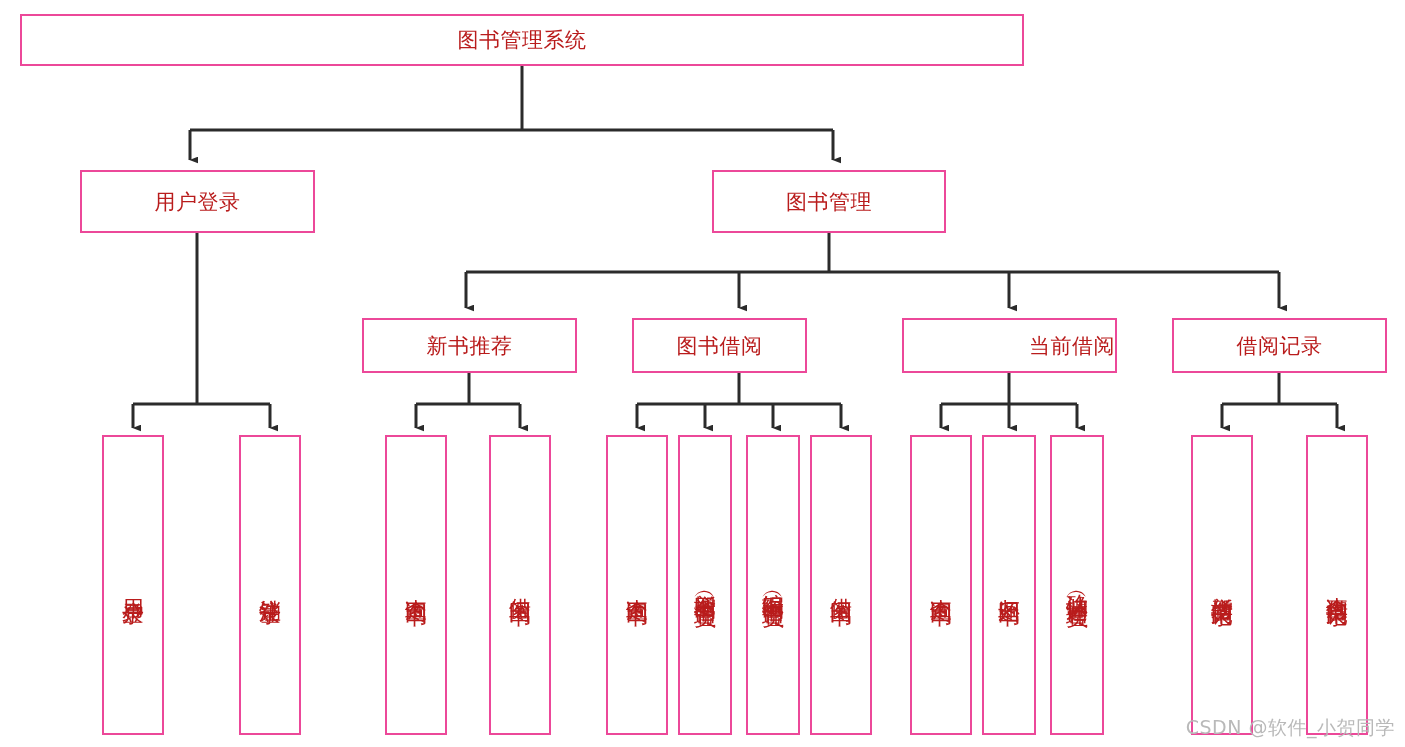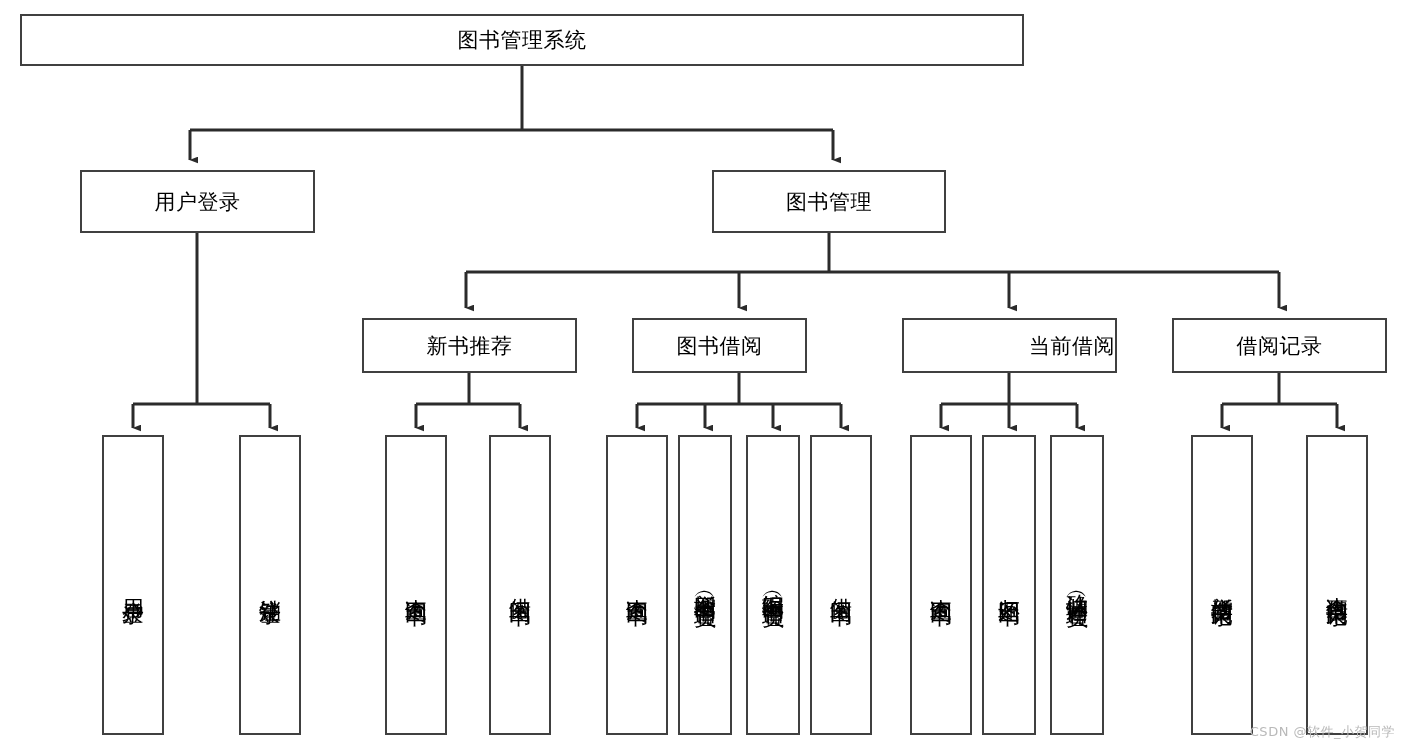--- a/index.html
+++ b/index.html
@@ -21,26 +21,26 @@
     position: absolute;
     left: 0;
     top: 0;
     width: 1405px;
     height: 747px;
     pointer-events: none;
   }
   .node {
     position: absolute;
     box-sizing: border-box;
-    border: 2px solid #404040;
+    border: 2px solid #ec4899;
     background: #ffffff;
     display: flex;
     align-items: center;
     justify-content: center;
-    color: #000000;
+    color: #b91c1c;
   }
   .node.horizontal {
     font-size: 21px;
     letter-spacing: 0.5px;
   }
   .node.vertical {
     writing-mode: vertical-rl;
     text-orientation: upright;
     font-size: 22px;
     line-height: 1.08;
@@ -51,21 +51,21 @@
   .node.vertical .vtext {
     writing-mode: vertical-rl;
     text-orientation: upright;
     display: block;
     text-align: center;
   }
   .watermark {
     position: absolute;
     right: 10px;
     bottom: 6px;
-    font-size: 13px;
+    font-size: 19px;
     color: #b9b9b9;
     letter-spacing: 0.5px;
     white-space: nowrap;
   }
 </style>
 </head>
 <body>
 
 <div id="canvas">
 

